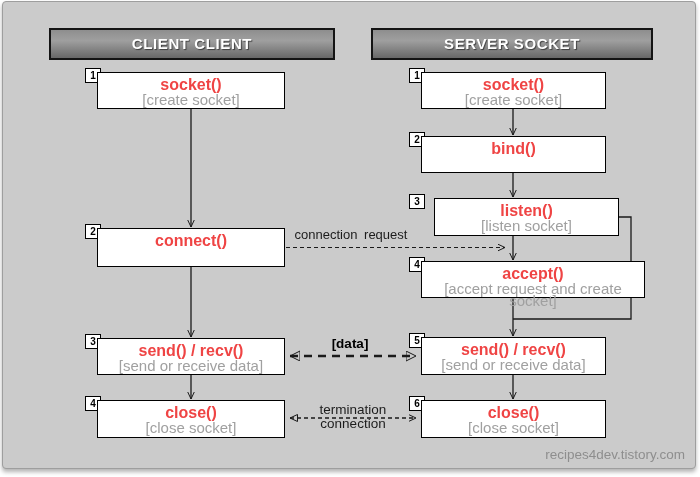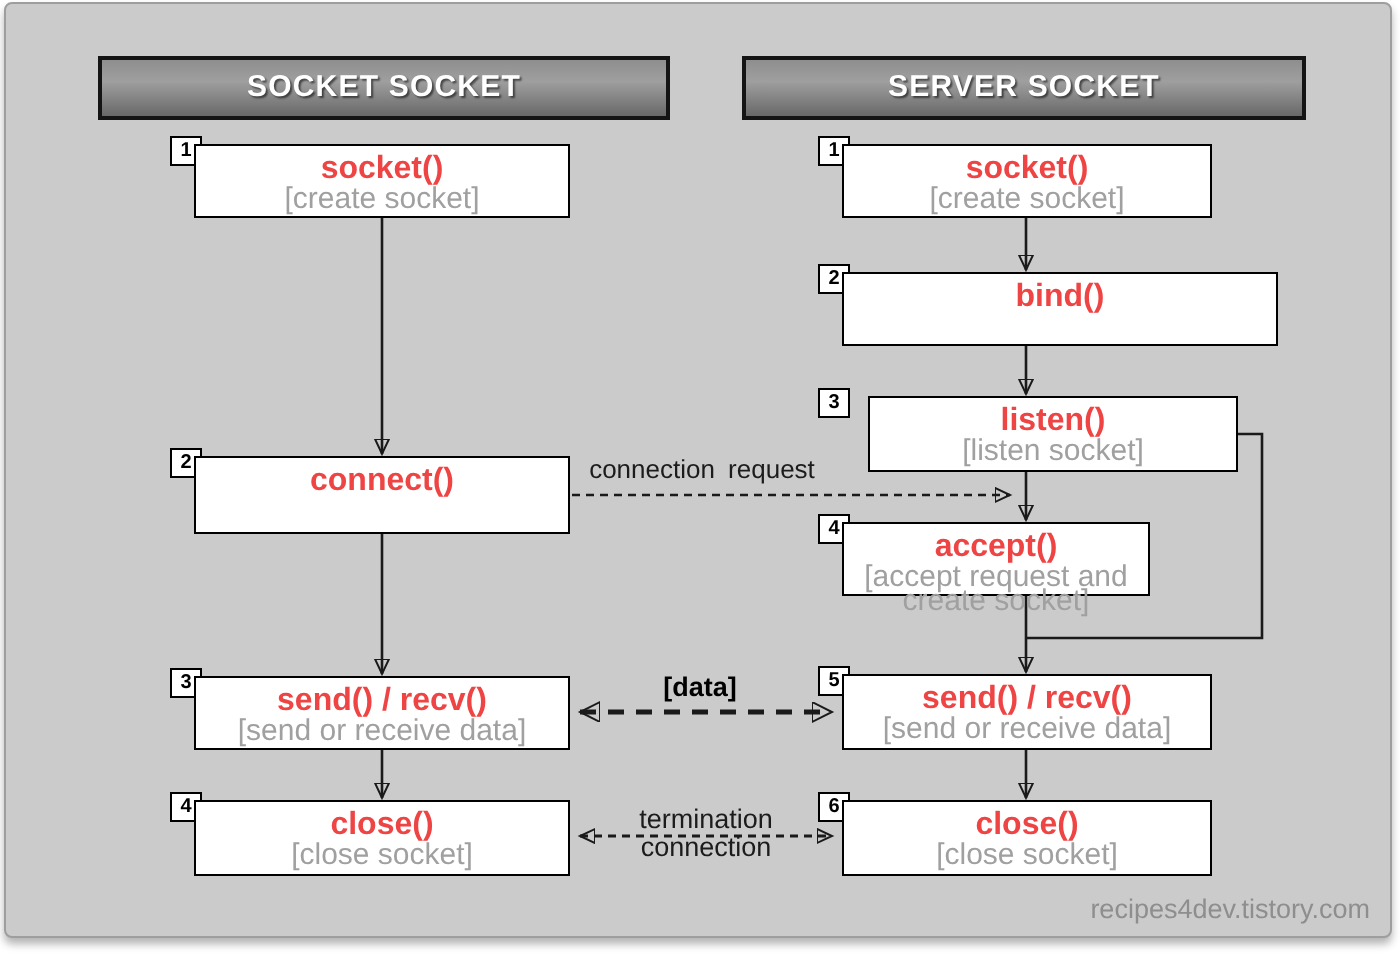--- a/index.html
+++ b/index.html
@@ -45,21 +45,21 @@
   .watermark{
     position:absolute;left:540px;top:447px;width:145px;
     font-size:13.5px;color:#8e8e8e;text-align:right;
   }
 </style>
 </head>
 <body>
 
 <div class="card"></div>
 
-<div class="hdr" style="left:49px;top:28px;width:282px;">SOCKET SOCKET</div>
+<div class="hdr" style="left:49px;top:28px;width:282px;">CLIENT CLIENT</div>
 <div class="hdr" style="left:371px;top:28px;width:278px;">SERVER SOCKET</div>
 
 <span class="badge" style="left:85px;top:68px;">1</span>
 <span class="badge" style="left:85px;top:224px;">2</span>
 <span class="badge" style="left:85px;top:334px;">3</span>
 <span class="badge" style="left:85px;top:396px;">4</span>
 <span class="badge" style="left:409px;top:68px;">1</span>
 <span class="badge" style="left:409px;top:132px;">2</span>
 <span class="badge" style="left:409px;top:194px;">3</span>
 <span class="badge" style="left:409px;top:257px;">4</span>
@@ -102,28 +102,28 @@
 </div>
 <div class="step" style="left:97px;top:400px;width:188px;height:38px;">
   <div class="title">close()</div>
   <div class="subtitle">[close socket]</div>
 </div>
 
 <div class="step" style="left:421px;top:72px;width:185px;height:37px;">
   <div class="title">socket()</div>
   <div class="subtitle">[create socket]</div>
 </div>
-<div class="step" style="left:421px;top:136px;width:218px;height:37px;">
+<div class="step" style="left:421px;top:136px;width:185px;height:37px;">
   <div class="title">bind()</div>
 </div>
 <div class="step" style="left:421px;top:198px;width:185px;height:38px;margin-left:13px;">
   <div class="title">listen()</div>
   <div class="subtitle">[listen socket]</div>
 </div>
-<div class="step" style="left:421px;top:261px;width:154px;height:37px;">
+<div class="step" style="left:421px;top:261px;width:224px;height:37px;">
   <div class="title">accept()</div>
   <div class="subtitle">[accept request and create socket]</div>
 </div>
 <div class="step" style="left:421px;top:337px;width:185px;height:38px;">
   <div class="title">send() / recv()</div>
   <div class="subtitle">[send or receive data]</div>
 </div>
 <div class="step" style="left:421px;top:400px;width:185px;height:38px;">
   <div class="title">close()</div>
   <div class="subtitle">[close socket]</div>

